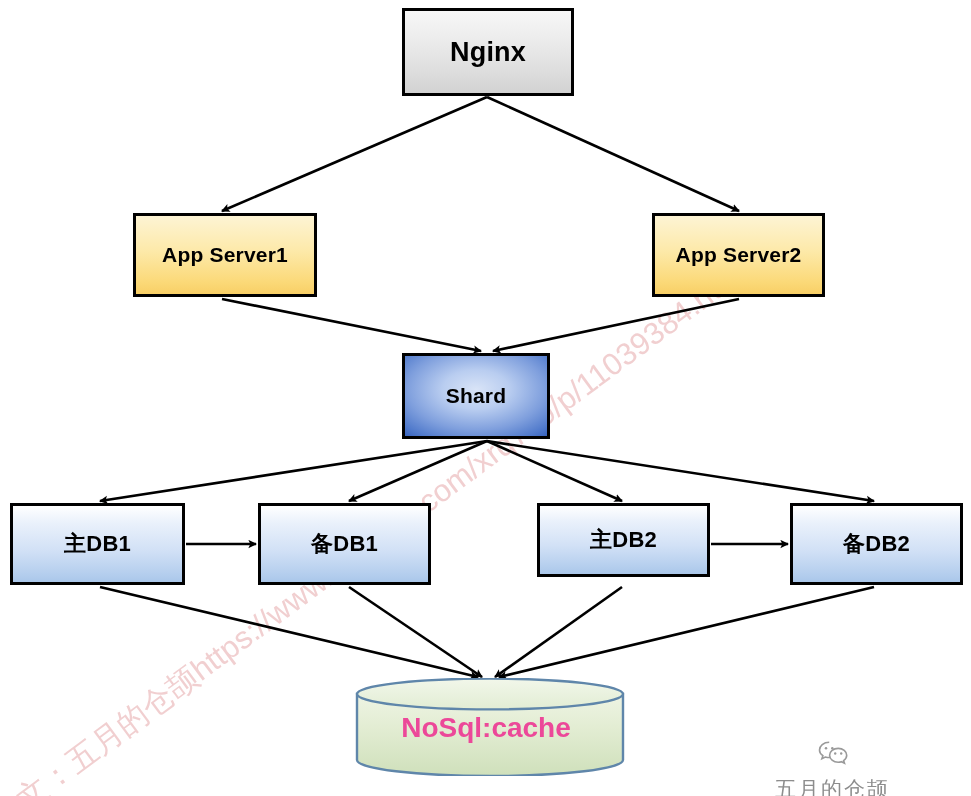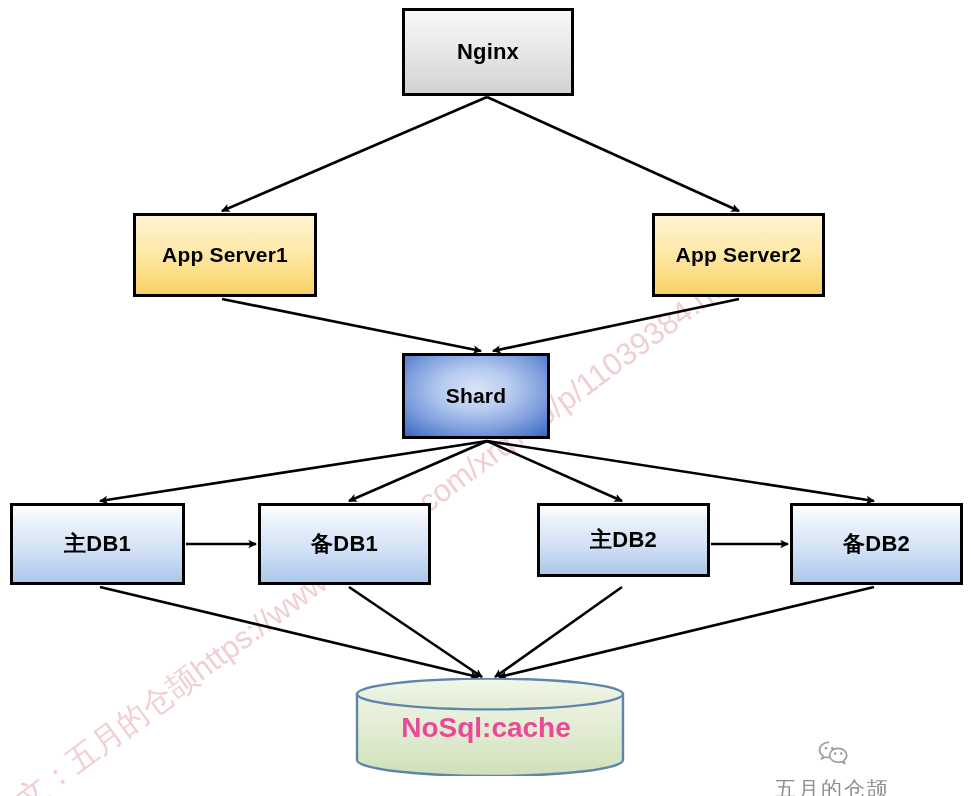--- a/index.html
+++ b/index.html
@@ -41,21 +41,21 @@
     color: #000000;
     letter-spacing: 0.2px;
     white-space: nowrap;
   }
 
   
   .node-grey {
     border: 3px solid #000000;
     background: linear-gradient(to bottom, #f7f7f7 0%, #ececec 35%, #dddddd 75%, #d2d2d2 100%);
   }
-  .node-grey .label { font-size: 22px; text-align: center; }
+  .node-grey .label { font-size: 27px; text-align: center; }
 
   
   .node-amber {
     border: 3px solid #000000;
     background: linear-gradient(to bottom, #fdf4d4 0%, #fde9a9 45%, #fbd978 85%, #f8cf66 100%);
   }
   .node-amber .label { font-size: 21px; }
 
   
   .node-blue-strong {

